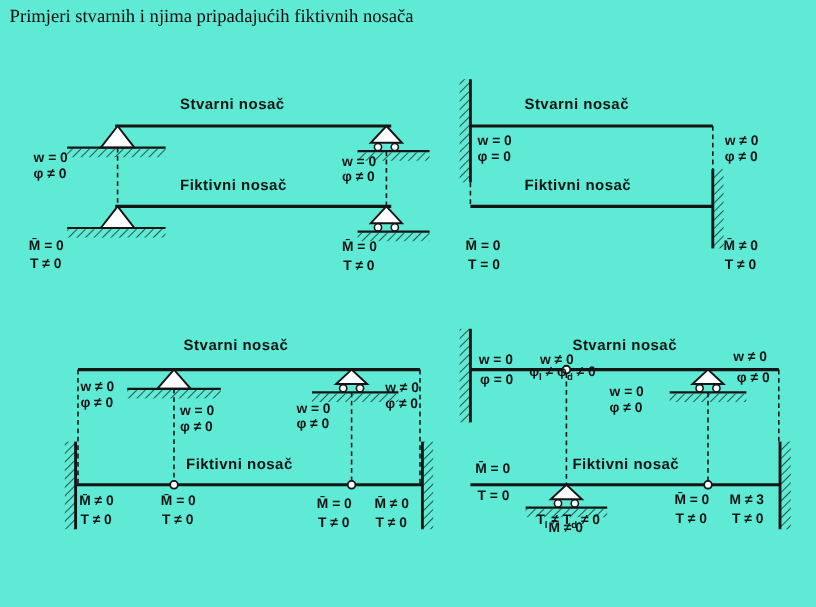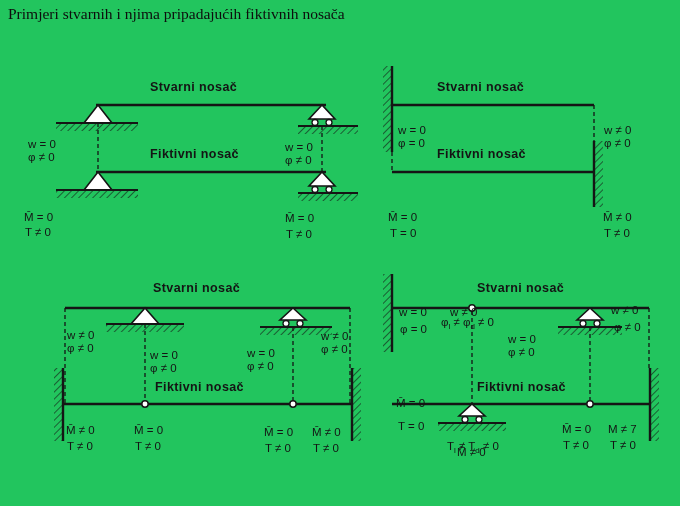--- a/index.html
+++ b/index.html
@@ -1,21 +1,21 @@
 <!DOCTYPE html>
 <html><head>
 <meta charset="utf-8">
 <style>
   html,body{margin:0;padding:0;background:#fff;}
-  #fig{position:relative;width:680px;height:506px;background:#22c55e;overflow:hidden;
+  #fig{position:relative;width:680px;height:506px;background:#5eead4;overflow:hidden;
        font-family:"Liberation Sans",sans-serif;color:#141414;}
   #page-title{position:absolute;left:8px;top:5px;font-family:"Liberation Serif",serif;
        font-size:15.5px;color:#0d0d0d;white-space:nowrap;}
   .hdg{position:absolute;font-size:12.5px;font-weight:bold;letter-spacing:.4px;white-space:nowrap;}
-  .lbl{position:absolute;font-size:11.5px;font-weight:normal;white-space:nowrap;line-height:12px;margin-top:12px;}
+  .lbl{position:absolute;font-size:11.5px;font-weight:bold;white-space:nowrap;line-height:12px;}
   .lbl sub{font-size:8px;}
   svg{position:absolute;left:0;top:0;}
   .beam{stroke:#151515;stroke-width:2.6;fill:none;}
   .gnd{stroke:#151515;stroke-width:1.8;fill:none;}
   .wall{stroke:#151515;stroke-width:2.4;fill:none;}
   .sup{fill:#fff;stroke:#151515;stroke-width:1.6;}
   .roller{fill:#fff;stroke:#151515;stroke-width:1.3;}
   .hinge{fill:#fff;stroke:#151515;stroke-width:1.5;}
   .dash{stroke:#151515;stroke-width:1.3;stroke-dasharray:4 3;fill:none;}
   .hrect{fill:url(#hatchp);stroke:none;}
@@ -175,16 +175,16 @@
   <div class="lbl" style="left:508px;top:321px">w = 0</div>
   <div class="lbl" style="left:508px;top:334px">φ ≠ 0</div>
   <div class="lbl" style="left:611px;top:292px">w ≠ 0</div>
   <div class="lbl" style="left:614px;top:309px">φ ≠ 0</div>
   <div class="lbl" style="left:396px;top:385px">M̄ = 0</div>
   <div class="lbl" style="left:398px;top:408px">T = 0</div>
   <div class="lbl" style="left:457px;top:434px">M̄ ≠ 0</div>
   <div class="lbl" style="left:447px;top:428px"><span>T</span><sub>l</sub><span> ≠ </span><span>T</span><sub>d</sub><span> ≠ 0</span></div>
   <div class="lbl" style="left:562px;top:411px">M̄ = 0</div>
   <div class="lbl" style="left:563px;top:427px">T ≠ 0</div>
-  <div class="lbl" style="left:608px;top:411px">M ≠ 7</div>
+  <div class="lbl" style="left:608px;top:411px">M ≠ 3</div>
   <div class="lbl" style="left:610px;top:427px">T ≠ 0</div>
 
 </div>
 
 </body></html>

